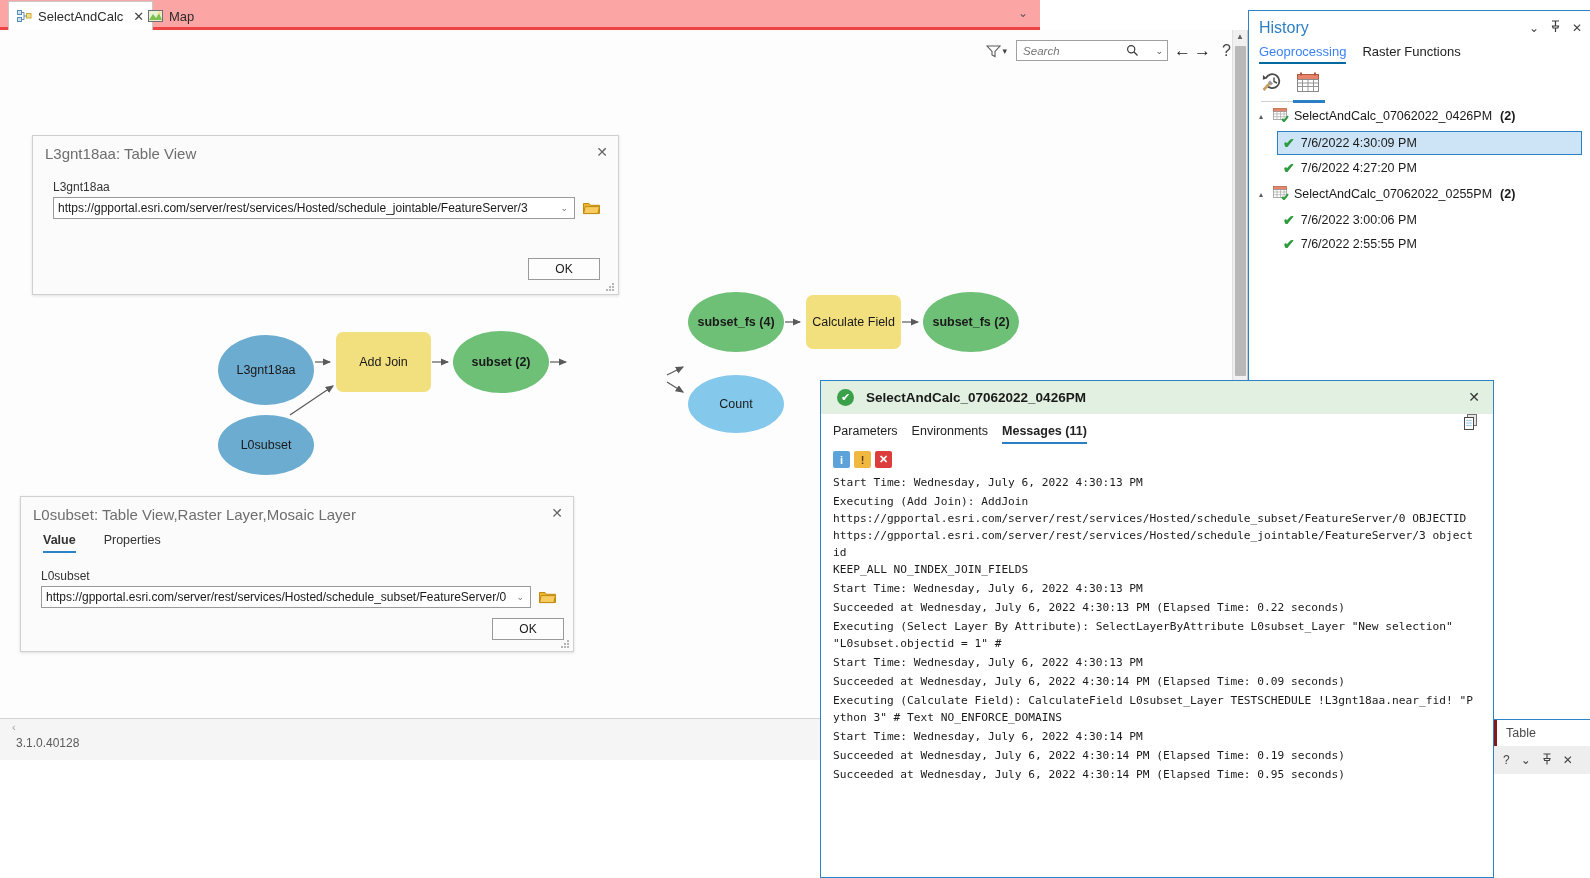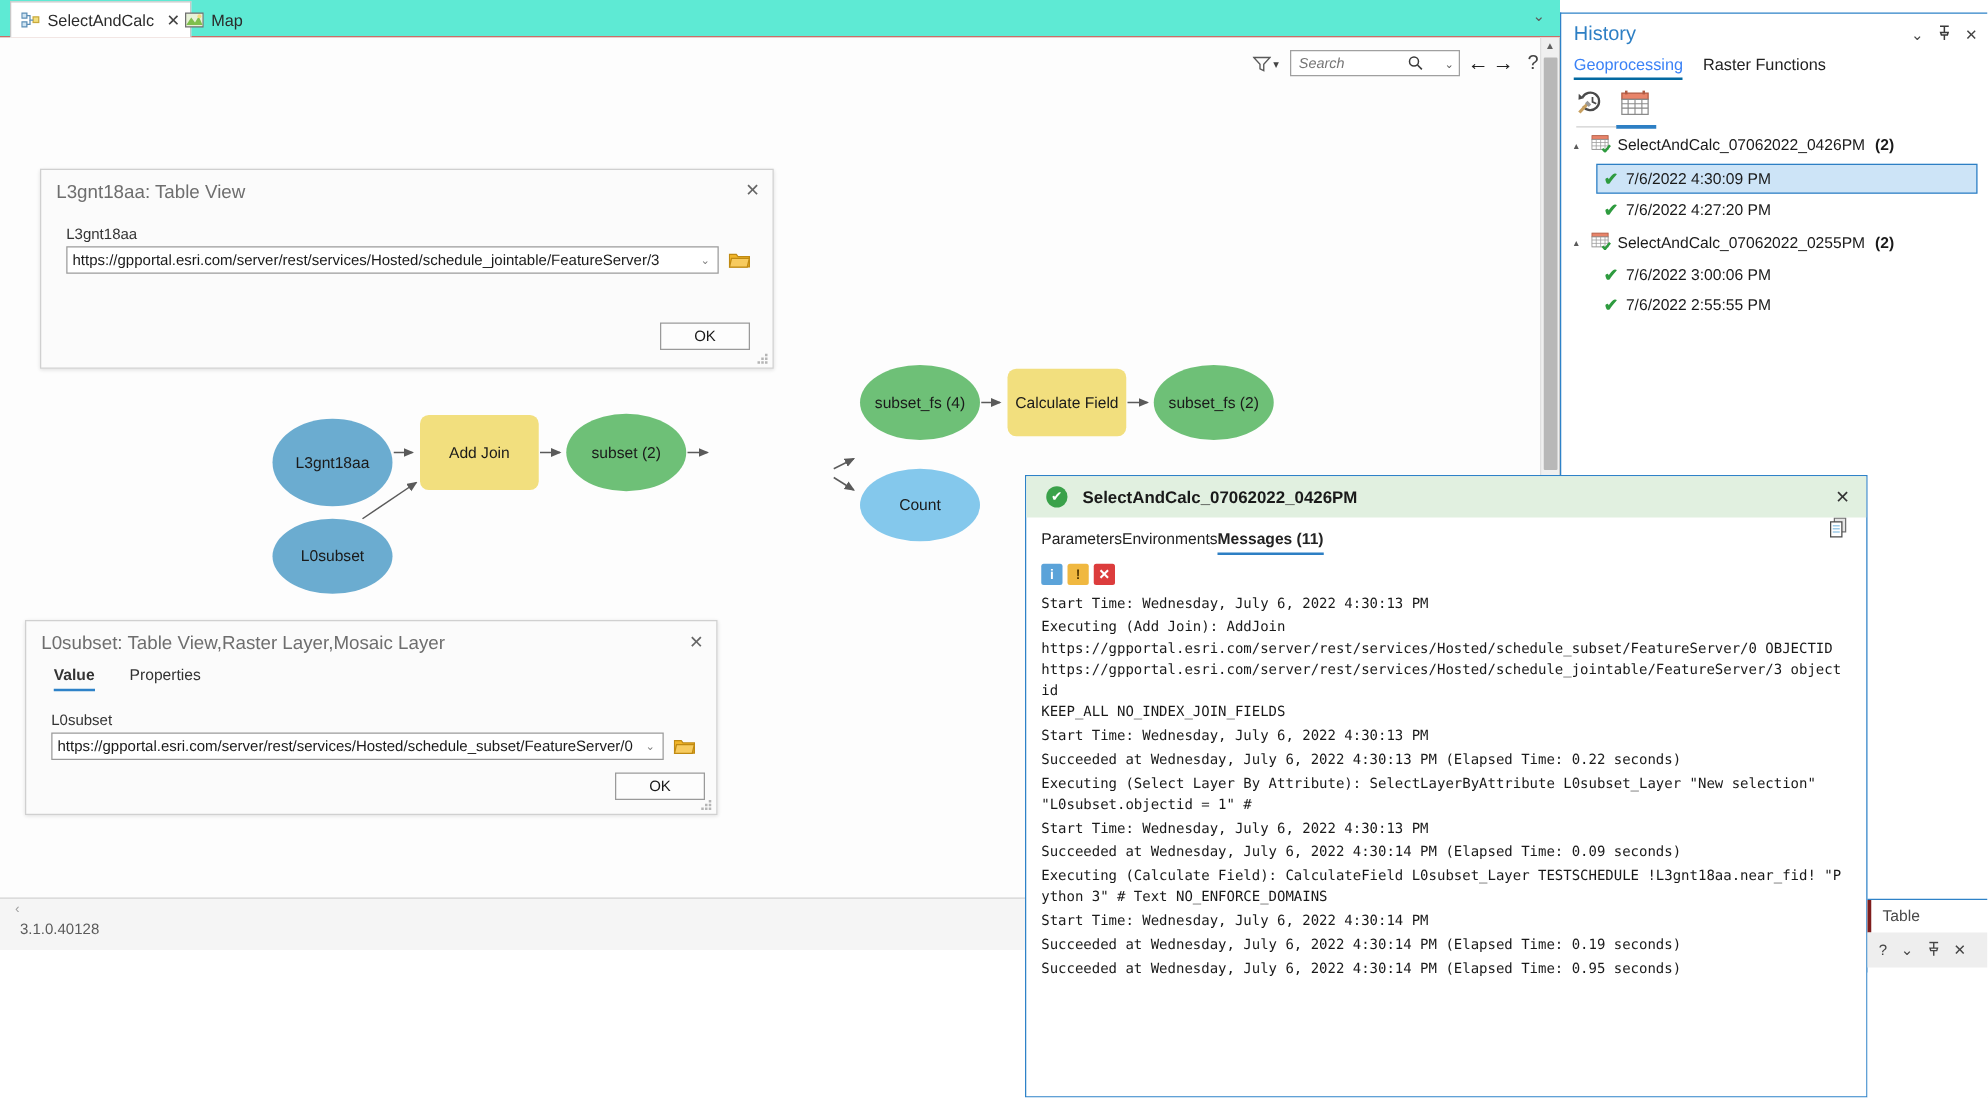--- a/index.html
+++ b/index.html
@@ -9,23 +9,23 @@
     overflow: hidden;
     font-family: "Liberation Sans", sans-serif;
     font-size: 12px;
     color: #323232;
     background: #ffffff;
   }
   #root { position: relative; width: 1590px; height: 878px; background: #ffffff; }
 
   
   .tabstrip {
-    position: absolute; left: 0; top: 0; width: 1248px; height: 30px;
-    background: #5eead4;
-    border-bottom: 1px solid #ef4444;
+    position: absolute; left: 0; top: 0; width: 1040px; height: 30px;
+    background: #fca5a5;
+    border-bottom: 3px solid #ef4444;
   }
   .tab {
     position: absolute; top: 2px; height: 28px;
     display: flex; align-items: center; gap: 6px;
     padding: 0 8px;
     font-size: 13px; color: #2b2b2b;
     cursor: default;
   }
   .tab.active { background: #ffffff; border: 1px solid #c8c8c8; border-bottom: none; top: 1px; height: 29px; }
   .tab-close { font-size: 13px; color: #444; margin-left: 4px; }
@@ -40,21 +40,21 @@
     background: #fdfdfd;
     border-right: 1px solid #c8c8c8;
     overflow: hidden;
   }
   .canvas-toolbar {
     position: absolute; right: 16px; top: 10px;
     display: flex; align-items: center; gap: 6px;
   }
   .filter-btn { display: flex; align-items: center; gap: 2px; padding: 2px 3px; }
   .search-box {
-    width: 136px; height: 21px; border: 1px solid #a0a0a0; background: #fff;
+    width: 152px; height: 21px; border: 1px solid #a0a0a0; background: #fff;
     display: flex; align-items: center; padding: 0 4px; gap: 17px;
   }
   .search-box input {
     border: none; outline: none; flex: 1; font-size: 11.5px;
     font-family: "Liberation Sans", sans-serif; font-style: italic; color: #707070;
     background: transparent; width: 100%;
   }
   .nav-arrows { display: flex; align-items: center; gap: 3px; font-size: 17px; color: #222; font-weight: bold; }
   .help-q { font-size: 16px; color: #444; margin-left: 5px; }
 
@@ -73,21 +73,21 @@
   .statusbar .hscroll-left { position: absolute; left: 12px; top: 2px; font-size: 11px; color: #a0a0a0; }
   .statusbar .version { position: absolute; left: 16px; top: 17px; font-size: 12px; color: #5a5a5a; }
   .bottom-fill { position: absolute; left: 0; top: 760px; width: 1248px; height: 118px; background: #ffffff; }
 
   
   .node { position: absolute; display: flex; align-items: center; justify-content: center;
           text-align: center; font-size: 12.5px; color: #1a1a1a; line-height: 1.15; }
   .node.ellipse { border-radius: 50%; }
   .node.rect { border-radius: 7px; }
   .node.blue { background: #6bacd0; }
-  .node.green { background: #6ec077; }
+  .node.green { background: #6ec077; font-weight: bold; }
   .node.lightblue { background: #84c8ec; }
   .node.yellow { background: #f2df7e; }
   svg.edges { position: absolute; left: 0; top: 0; width: 1248px; height: 688px; pointer-events: none; }
 
   
   .dialog {
     position: absolute; background: #fbfbfb; border: 1px solid #d0d0d0;
     box-shadow: 0 1px 3px rgba(0,0,0,0.12);
   }
   .dialog-title { font-size: 15px; color: #6e6e6e; padding: 9px 12px 2px 12px; }
@@ -144,21 +144,21 @@
     height: 33px; background: #e1f0e0; display: flex; align-items: center; gap: 12px;
     padding: 0 12px 0 16px; position: relative;
   }
   .detail-head .ttl { font-size: 13.5px; font-weight: bold; color: #1a1a1a; }
   .detail-close { position: absolute; right: 13px; top: 8px; font-size: 14px; color: #333; }
   .succ-icon { width: 17px; height: 17px; border-radius: 50%; background: #3aa14a; color: #fff;
                font-size: 11px; display: flex; align-items: center; justify-content: center; }
   .meta { padding: 9px 0 0 12px; font-size: 12.5px; line-height: 1.75; }
   .meta b { font-weight: bold; }
   .meta span { color: #3a3a3a; }
-  .detail-tabs { display: flex; padding: 10px 0 0 12px; font-size: 12.5px; position: relative; }
+  .detail-tabs { display: flex; gap: 14px; padding: 10px 0 0 12px; font-size: 12.5px; position: relative; }
   .d-tab { padding-bottom: 4px; color: #222; }
   .d-tab.active { font-weight: bold; border-bottom: 2px solid #2d7fc4; }
   .copy-icon { position: absolute; right: 14px; top: 0px; }
   .sev-row { display: flex; gap: 4px; padding: 7px 0 0 12px; }
   .sev { width: 17px; height: 17px; display: flex; align-items: center; justify-content: center;
          font-size: 11px; font-weight: bold; color: #fff; border-radius: 2px; }
   .sev.info { background: #5ba3d9; }
   .sev.warn { background: #f0b840; color: #5a3c00; }
   .sev.err { background: #dc3c3c; }
   .msg-log {

